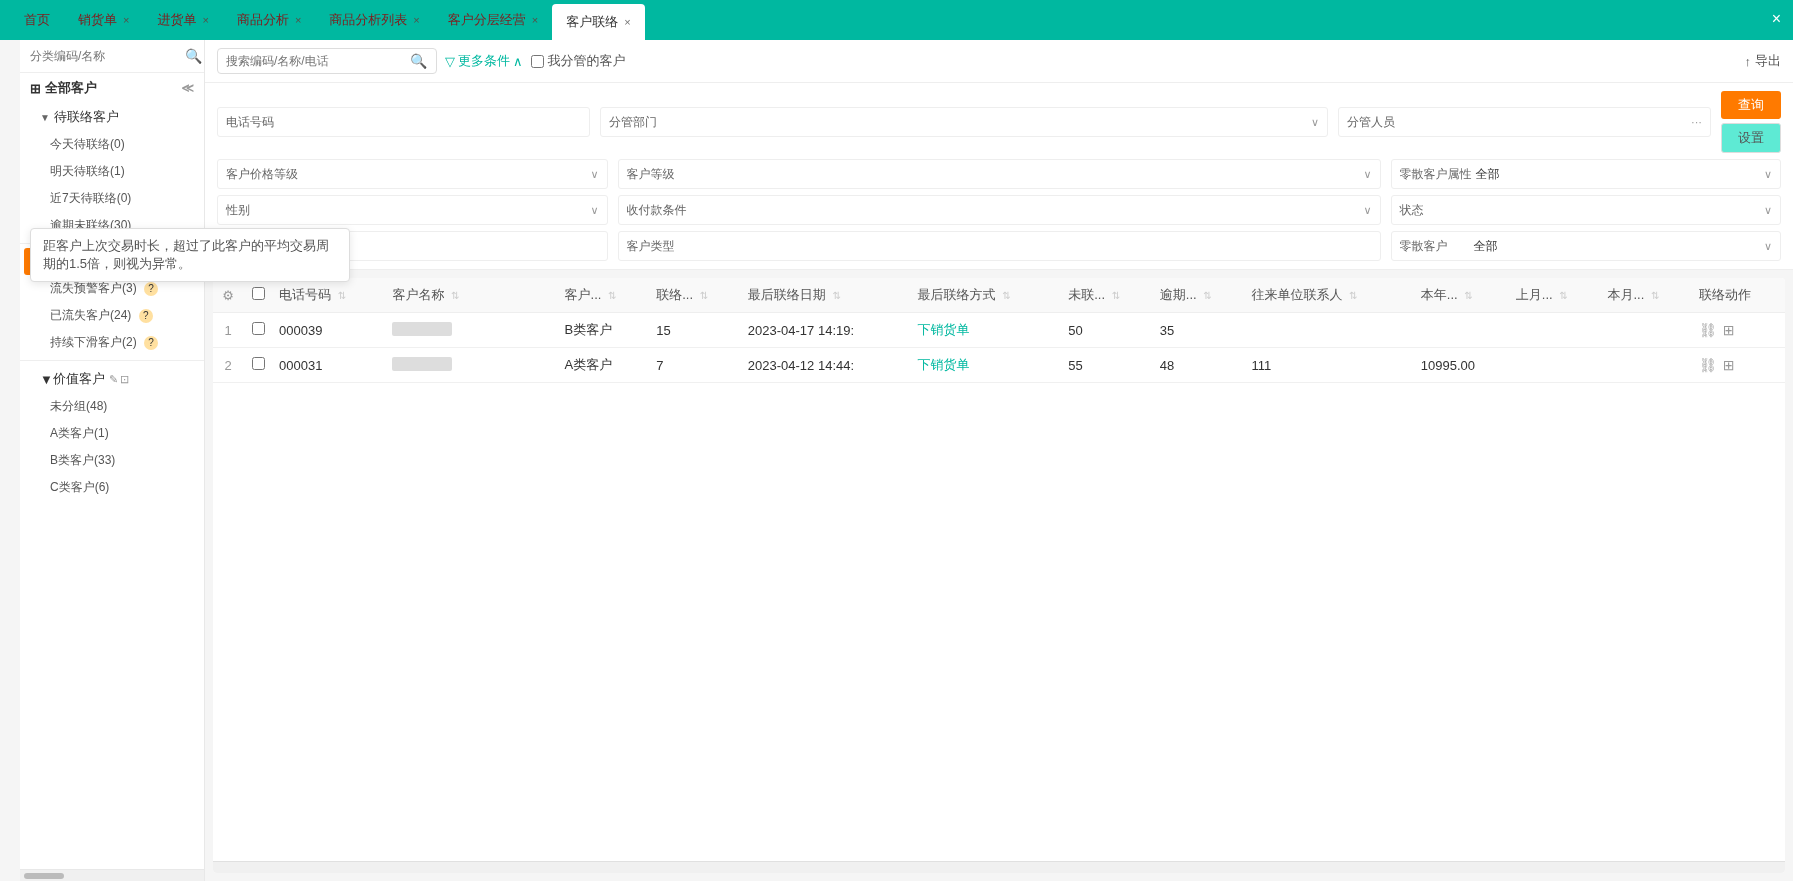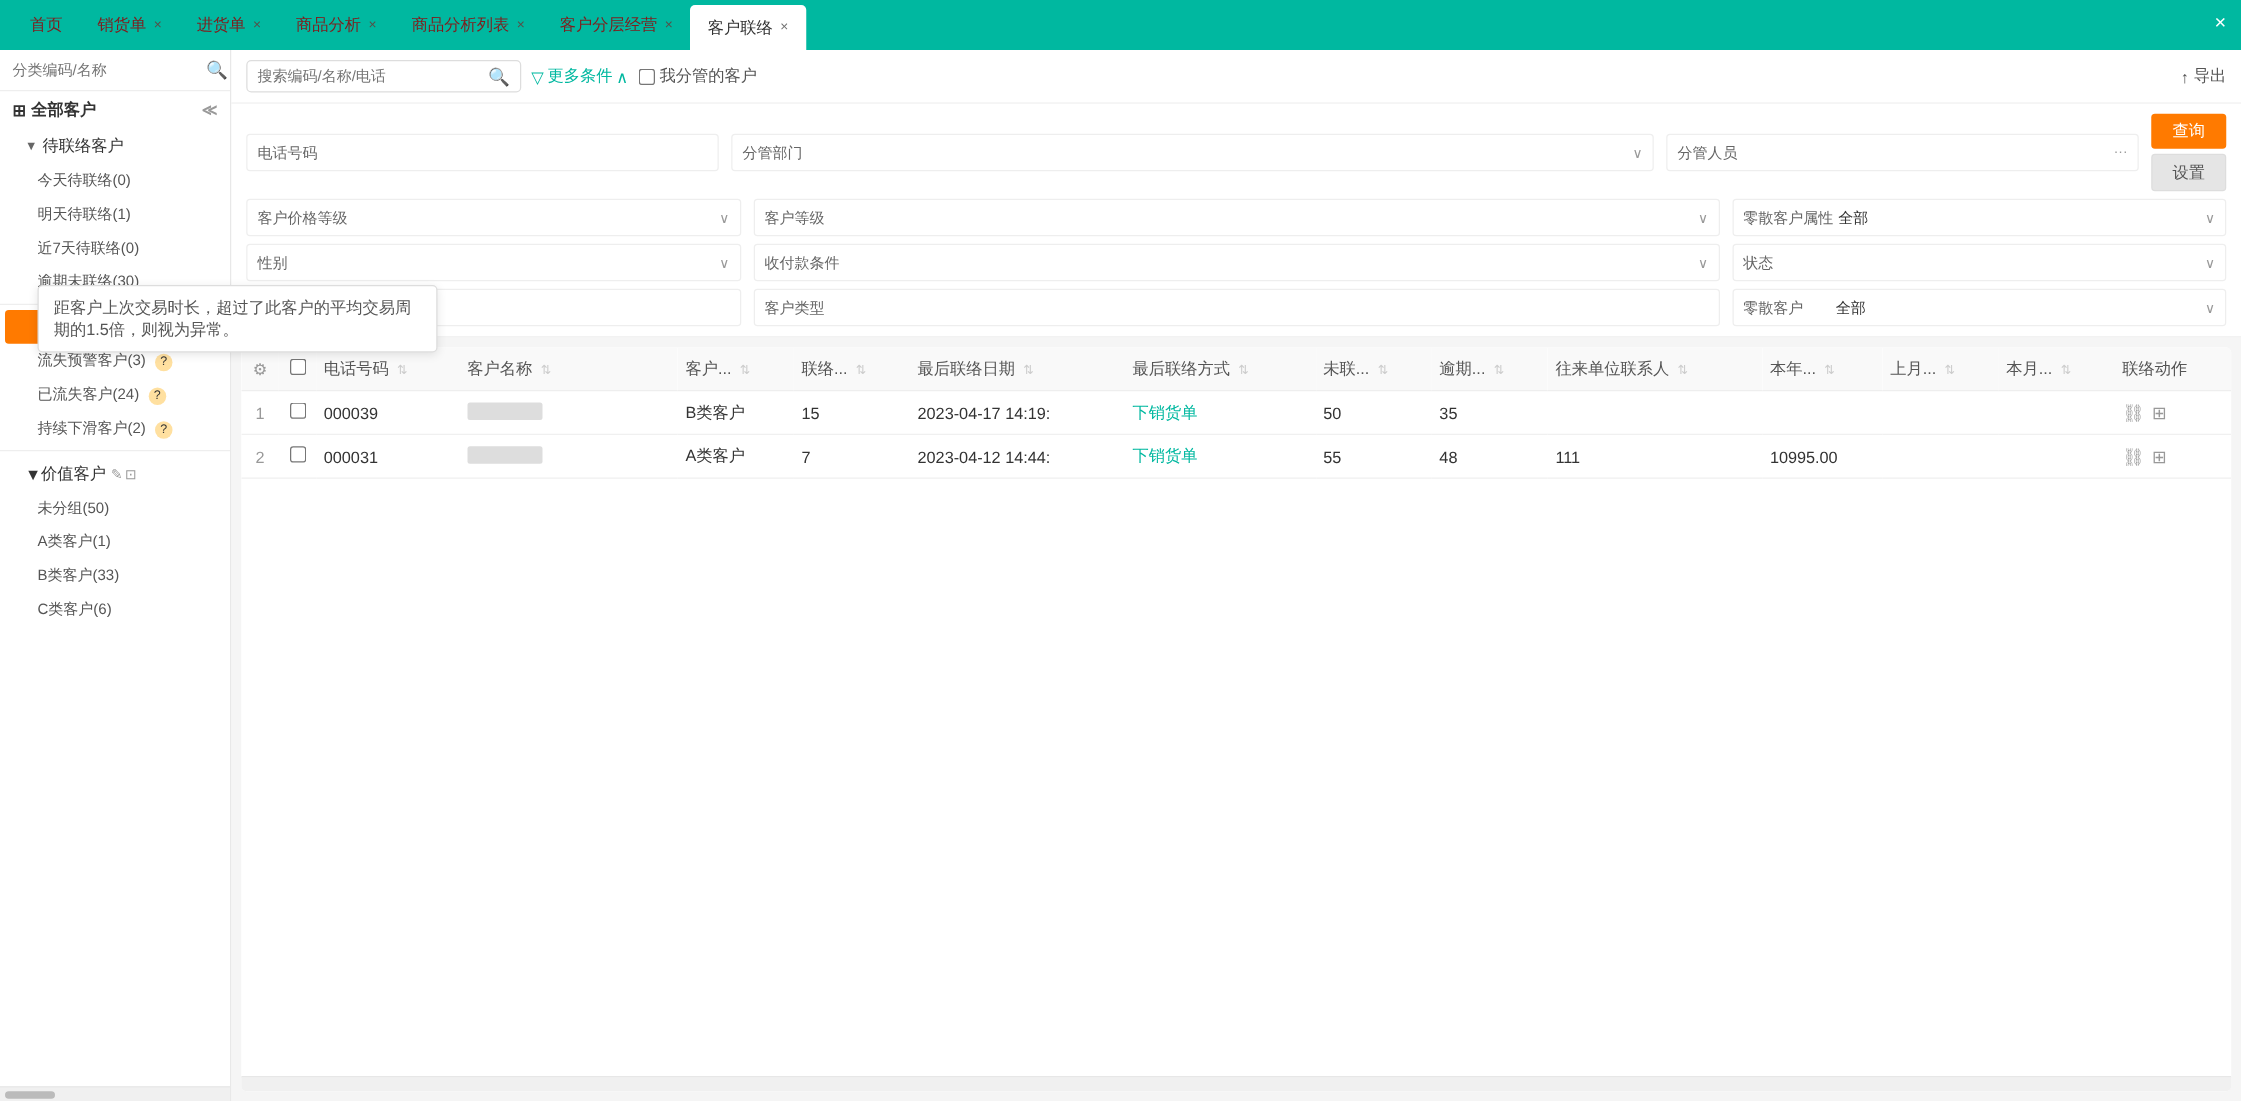--- a/index.html
+++ b/index.html
@@ -43,20 +43,21 @@
       top: 10px;
       color: white;
       cursor: pointer;
       font-size: 16px;
     }
 
     
     .main-layout {
       display: flex;
       height: calc(881px - 40px);
+      margin-left: 20px;
     }
 
     
     .sidebar {
       width: 185px;
       min-width: 185px;
       background: white;
       border-right: 1px solid #e8e8e8;
       display: flex;
       flex-direction: column;
@@ -250,21 +251,21 @@
       background: #ff7a00;
       color: white;
       border: none;
       border-radius: 3px;
       padding: 5px 16px;
       cursor: pointer;
       font-size: 13px;
       white-space: nowrap;
     }
     .btn-settings {
-      background: #e5e5e5;
+      background: #5eead4;
       color: #555;
       border: 1px solid #ddd;
       border-radius: 3px;
       padding: 5px 16px;
       cursor: pointer;
       font-size: 13px;
       white-space: nowrap;
     }
     .filter-more {
       color: #999;
@@ -470,21 +471,21 @@
     </div>
 
     <div class="sidebar-divider"></div>
 
     <div class="sidebar-value-group">
       <span class="triangle">▼</span>
       <span>价值客户</span>
       <span class="edit-icon">✎</span>
       <span class="edit-icon" style="margin-left:2px;">⊡</span>
     </div>
-    <div class="sidebar-item">未分组(50)</div>
+    <div class="sidebar-item">未分组(48)</div>
     <div class="sidebar-item">A类客户(1)</div>
     <div class="sidebar-item">B类客户(33)</div>
     <div class="sidebar-item">C类客户(6)</div>
 
     <div style="flex:1;"></div>
     <div class="sidebar-bottom-scroll">
       <div style="width:40px;height:6px;background:#bbb;border-radius:3px;"></div>
     </div>
   </div>
 

